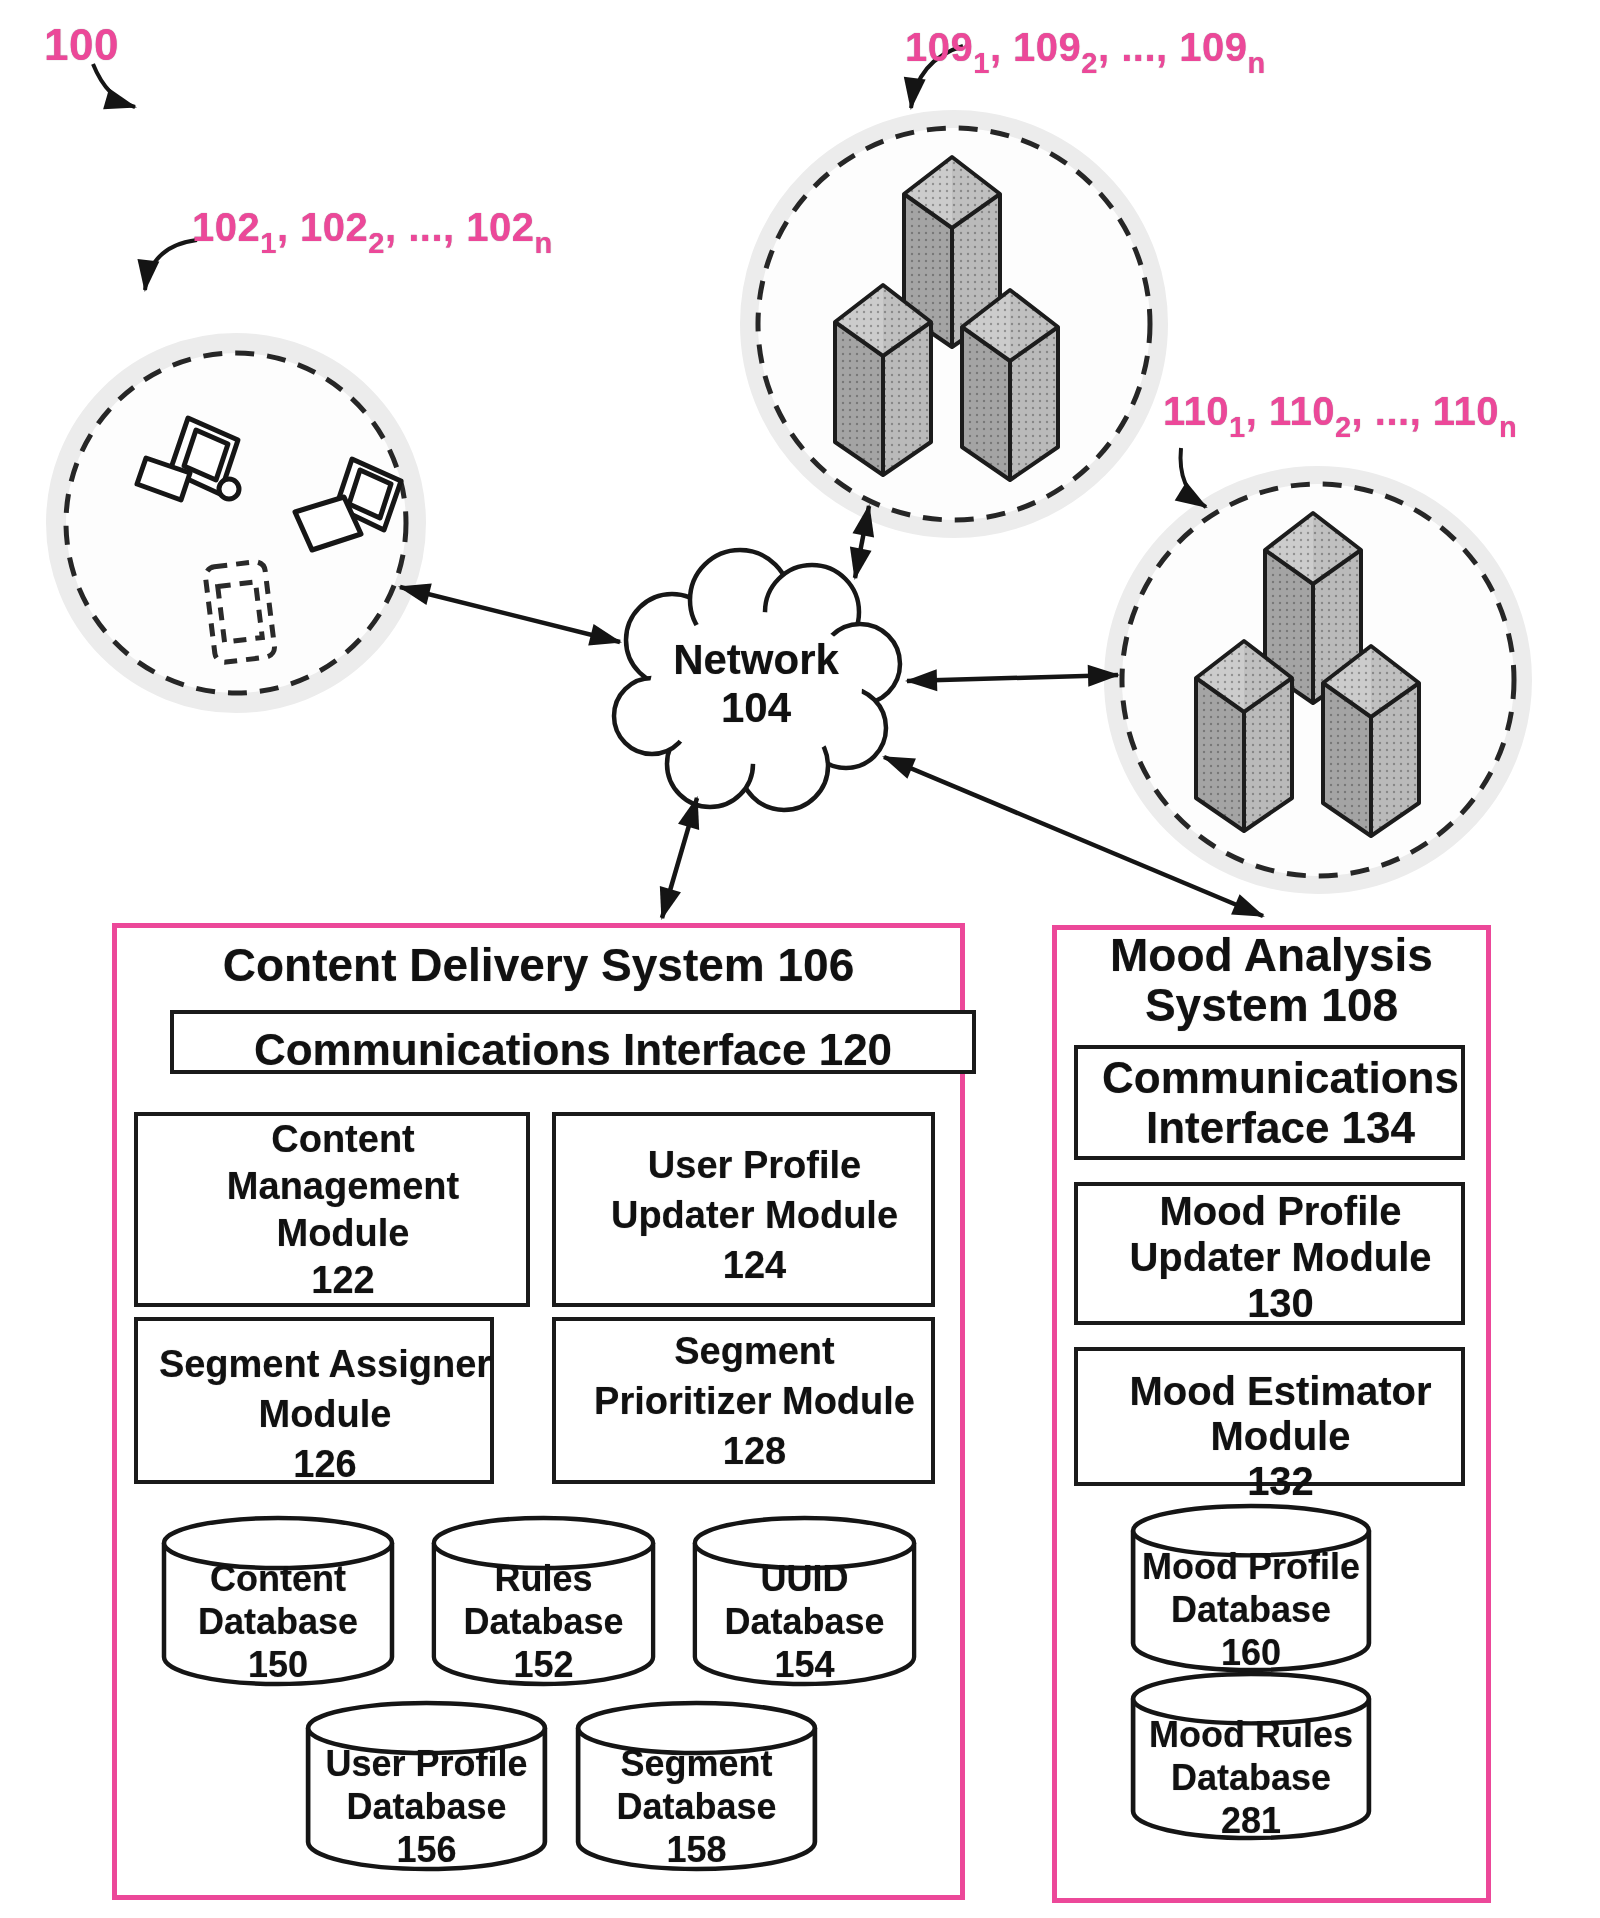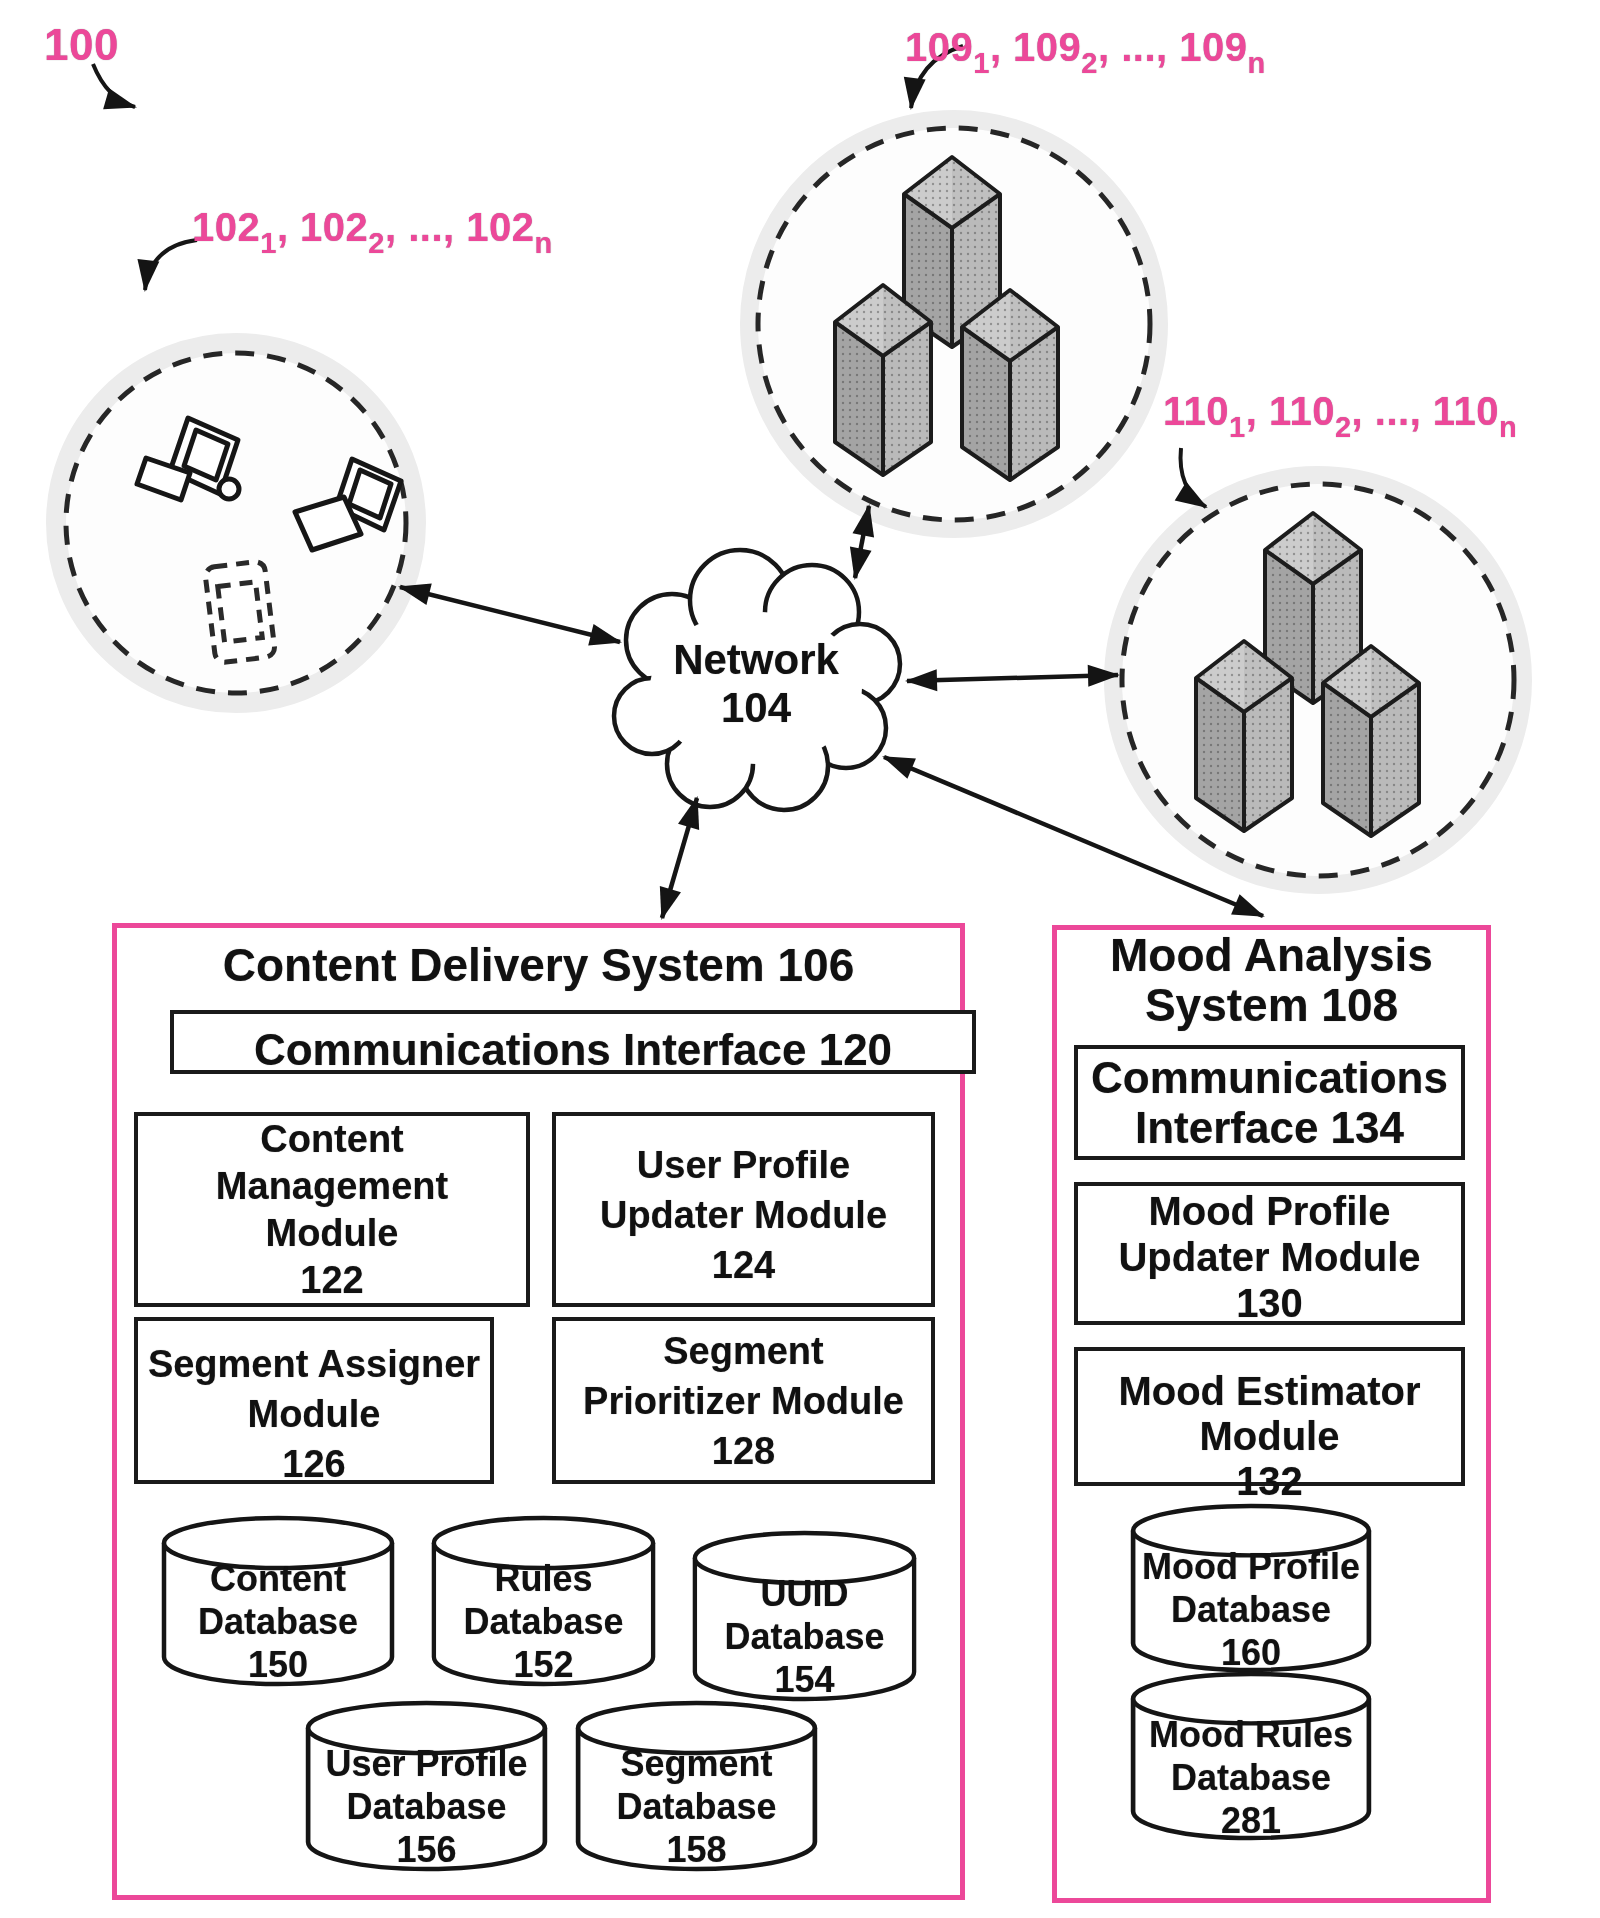--- a/index.html
+++ b/index.html
@@ -11,21 +11,21 @@
   .ref .sb{font-size:29px;position:relative;top:12px;}
   .netlbl{position:absolute;left:656px;top:636px;width:200px;text-align:center;
           font:700 42px/48px "Liberation Sans",sans-serif;text-shadow:0 0 1px rgba(0,0,0,.4);}
   .sysbox{position:absolute;border:5px solid #ec4899;background:#fff;box-sizing:border-box;}
   .sysbox .title{text-align:center;font:700 46px/50px "Liberation Sans",sans-serif;
                  text-shadow:0 0 1px rgba(0,0,0,.4);}
   .inner{position:absolute;border:4px solid #1a1a1a;background:#fff;box-sizing:border-box;
          text-align:center;font:700 38px/47px "Liberation Sans",sans-serif;
          text-shadow:0 0 1px rgba(0,0,0,.4);}
   .inner.comm1{font-size:44px;line-height:72px;}
-  .inner .ln{width:100%;}
+  .inner .ln{width:100%;margin-left:11px;}
   .cyl{position:absolute;text-align:center;}
   .cyl svg{position:absolute;left:0;top:0;width:100%;height:100%;}
   .cyl .ctext{position:relative;padding-top:42px;font:700 36px/43px "Liberation Sans",sans-serif;
               text-shadow:0 0 1px rgba(0,0,0,.4);}
 </style>
 </head>
 <body>
 
 <div class="stage">
 
@@ -189,21 +189,21 @@
         <path d="M3 28 V142 A114 27 0 0 0 231 142 V28" fill="#fff" stroke="#151515" stroke-width="4.5"></path>
         <ellipse cx="117" cy="28" rx="114" ry="25" fill="#fff" stroke="#151515" stroke-width="4.5"></ellipse>
       </svg>
       <div class="ctext">
         <div>Rules</div>
         <div>Database</div>
         <div>152</div>
       </div>
     </div>
 
-    <div class="cyl" style="left:575px;top:602px;width:225px;height:172px;">
+    <div class="cyl" style="left:575px;top:587px;width:225px;height:172px;">
       <svg viewBox="0 0 234 172" preserveAspectRatio="none">
         <path d="M3 28 V142 A114 27 0 0 0 231 142 V28" fill="#fff" stroke="#151515" stroke-width="4.5"></path>
         <ellipse cx="117" cy="28" rx="114" ry="25" fill="#fff" stroke="#151515" stroke-width="4.5"></ellipse>
       </svg>
       <div class="ctext">
         <div>UUID</div>
         <div>Database</div>
         <div>154</div>
       </div>
     </div>

